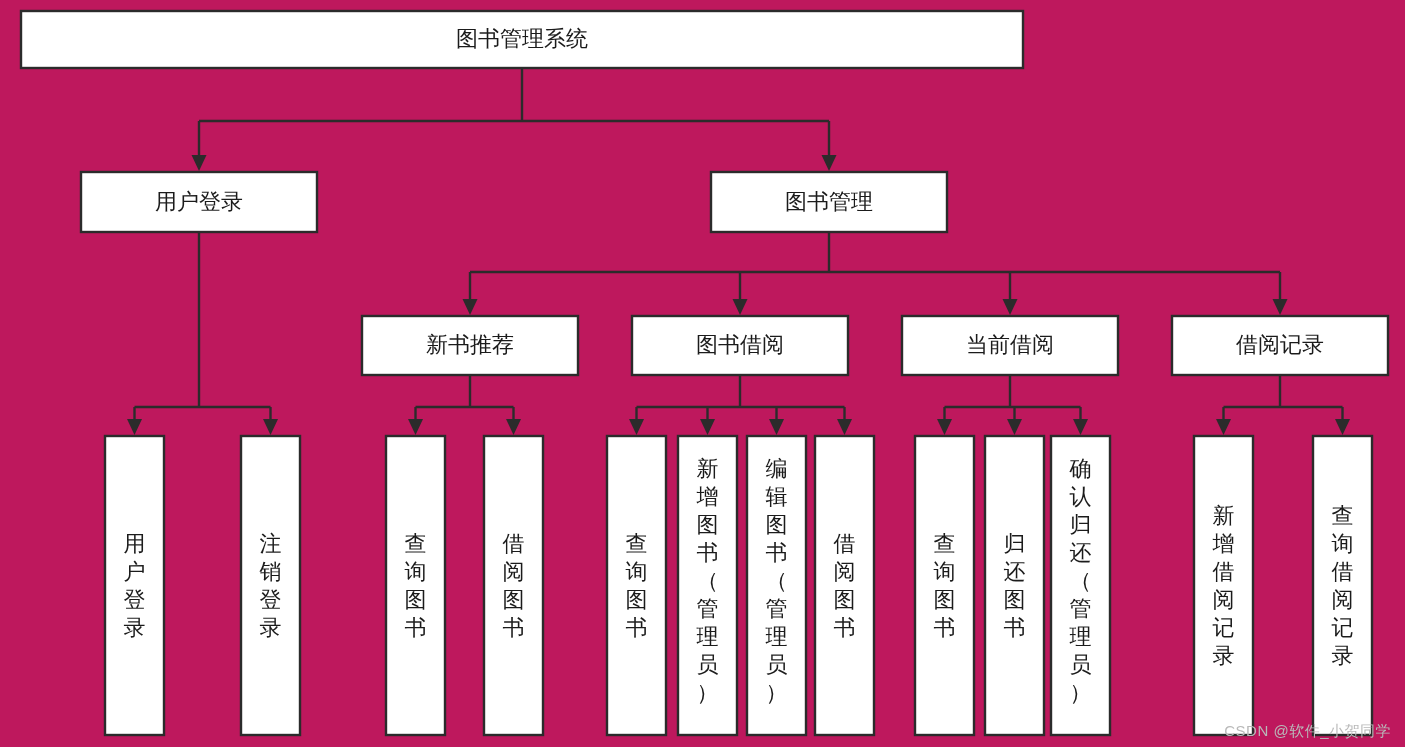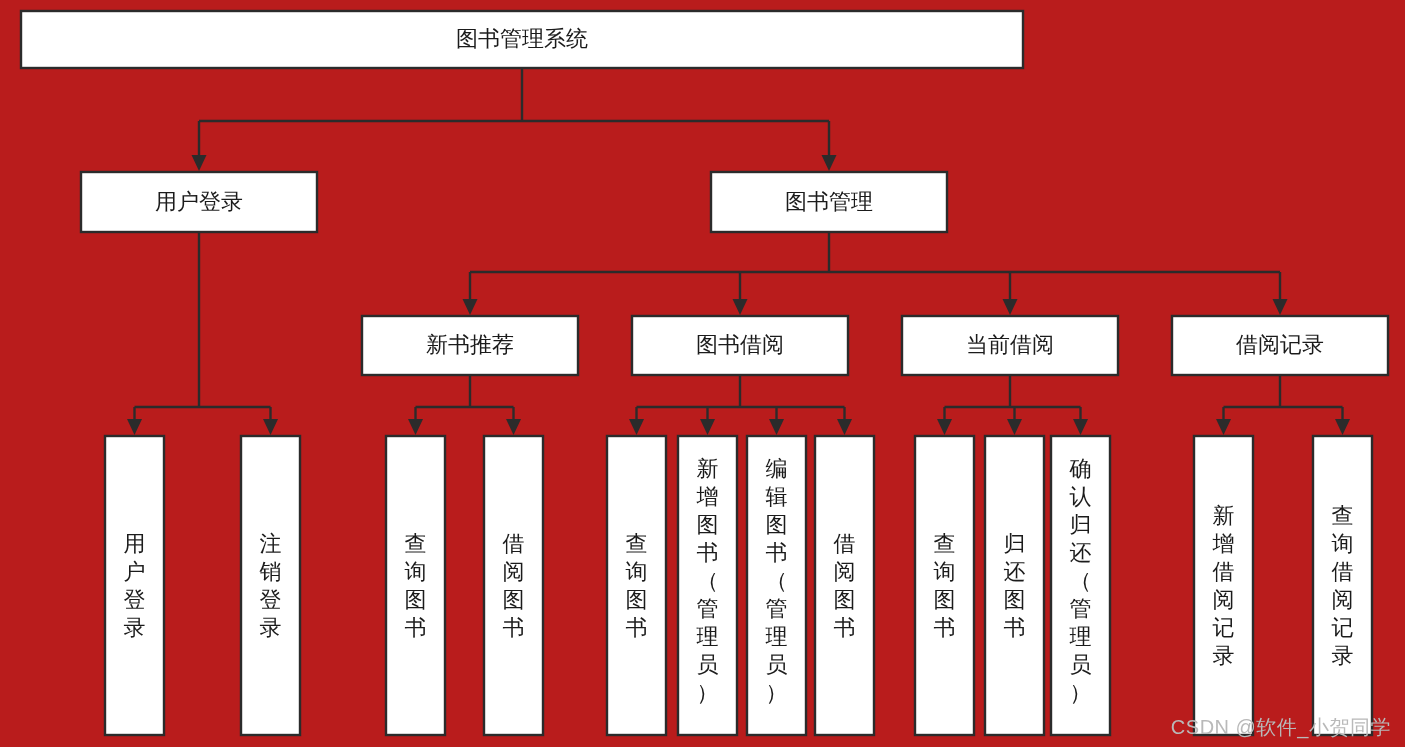--- a/index.html
+++ b/index.html
@@ -10,21 +10,21 @@
   body {
     width: 1405px;
     height: 747px;
     overflow: hidden;
     font-family: "Liberation Sans", "DejaVu Sans", sans-serif;
   }
   #diagram-root {
     position: relative;
     width: 1405px;
     height: 747px;
-    background: #b91c1c;
+    background: #be185d;
   }
   svg.diagram-canvas {
     position: absolute;
     top: 0;
     left: 0;
     width: 1405px;
     height: 747px;
     display: block;
   }
   .node-box {
@@ -53,21 +53,21 @@
     fill: #1b1b1b;
     font-family: "Liberation Sans", "DejaVu Sans", sans-serif;
     font-size: 22px;
     text-anchor: middle;
   }
   .watermark {
     position: absolute;
     right: 14px;
     bottom: 6px;
     font-family: "Liberation Sans", "DejaVu Sans", sans-serif;
-    font-size: 20px;
+    font-size: 15px;
     color: #b9b9b9;
     letter-spacing: 0.5px;
     white-space: nowrap;
     user-select: none;
     text-align: center;
   }
 </style>
 </head>
 <body>
 

